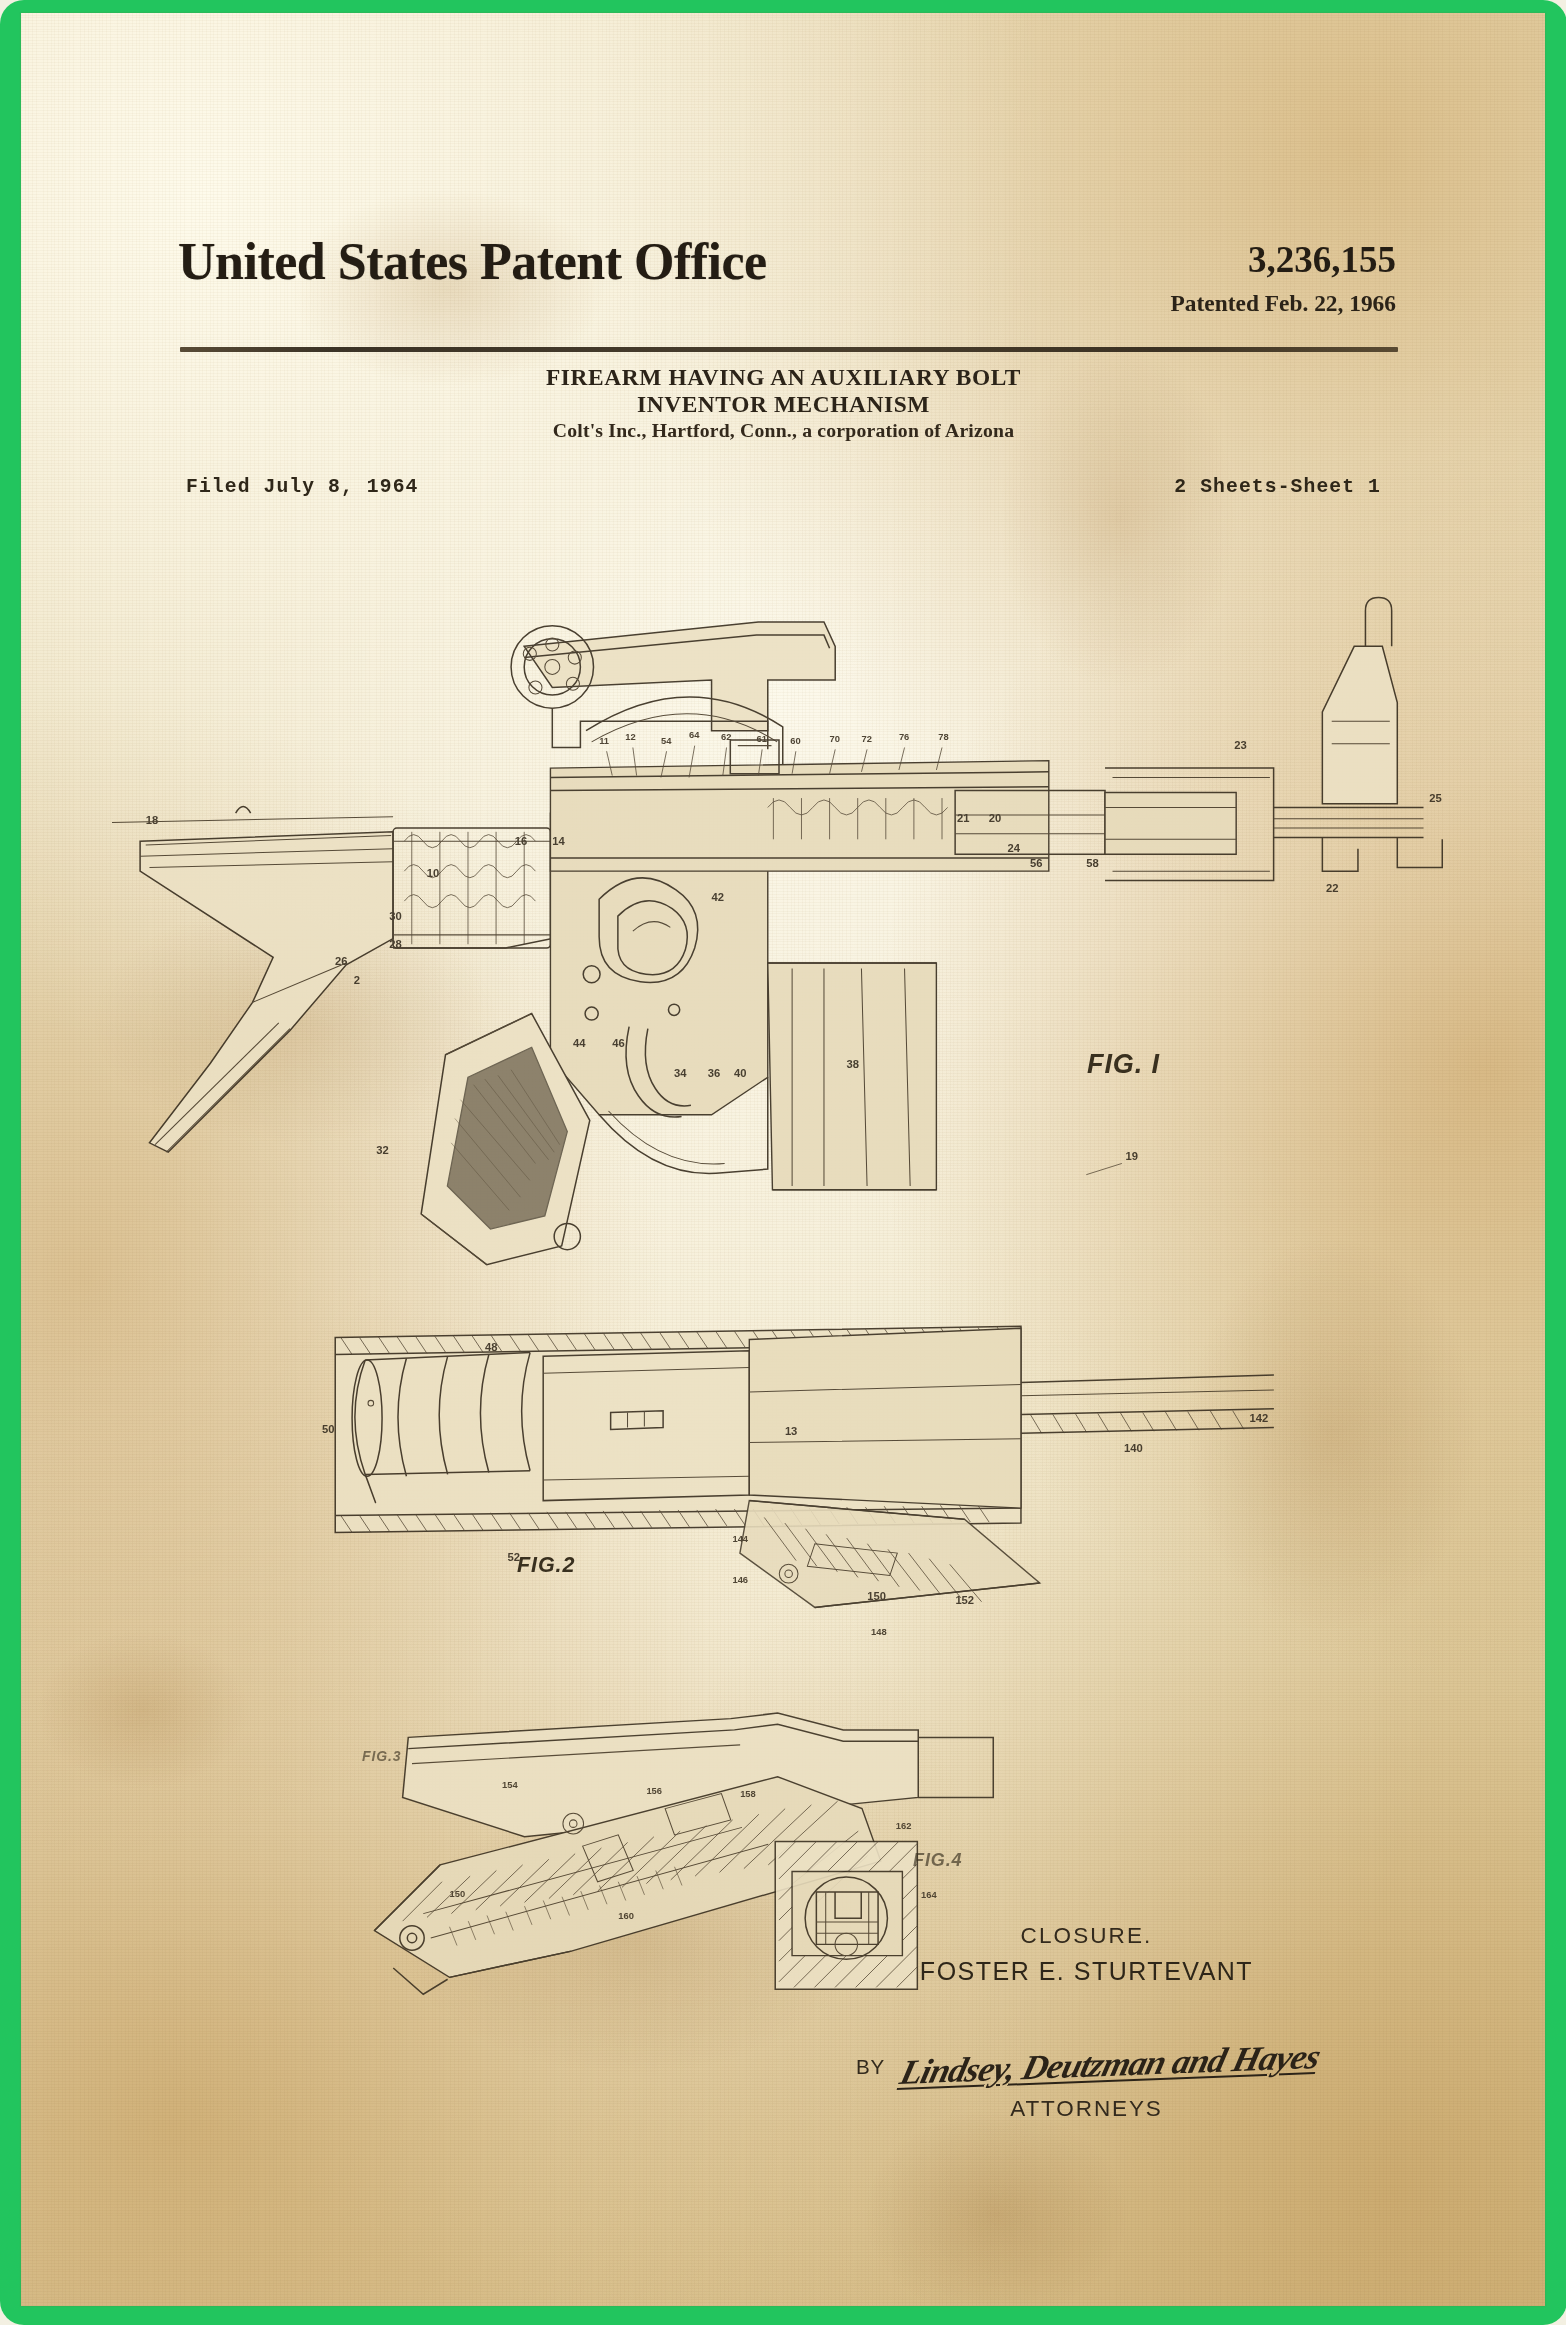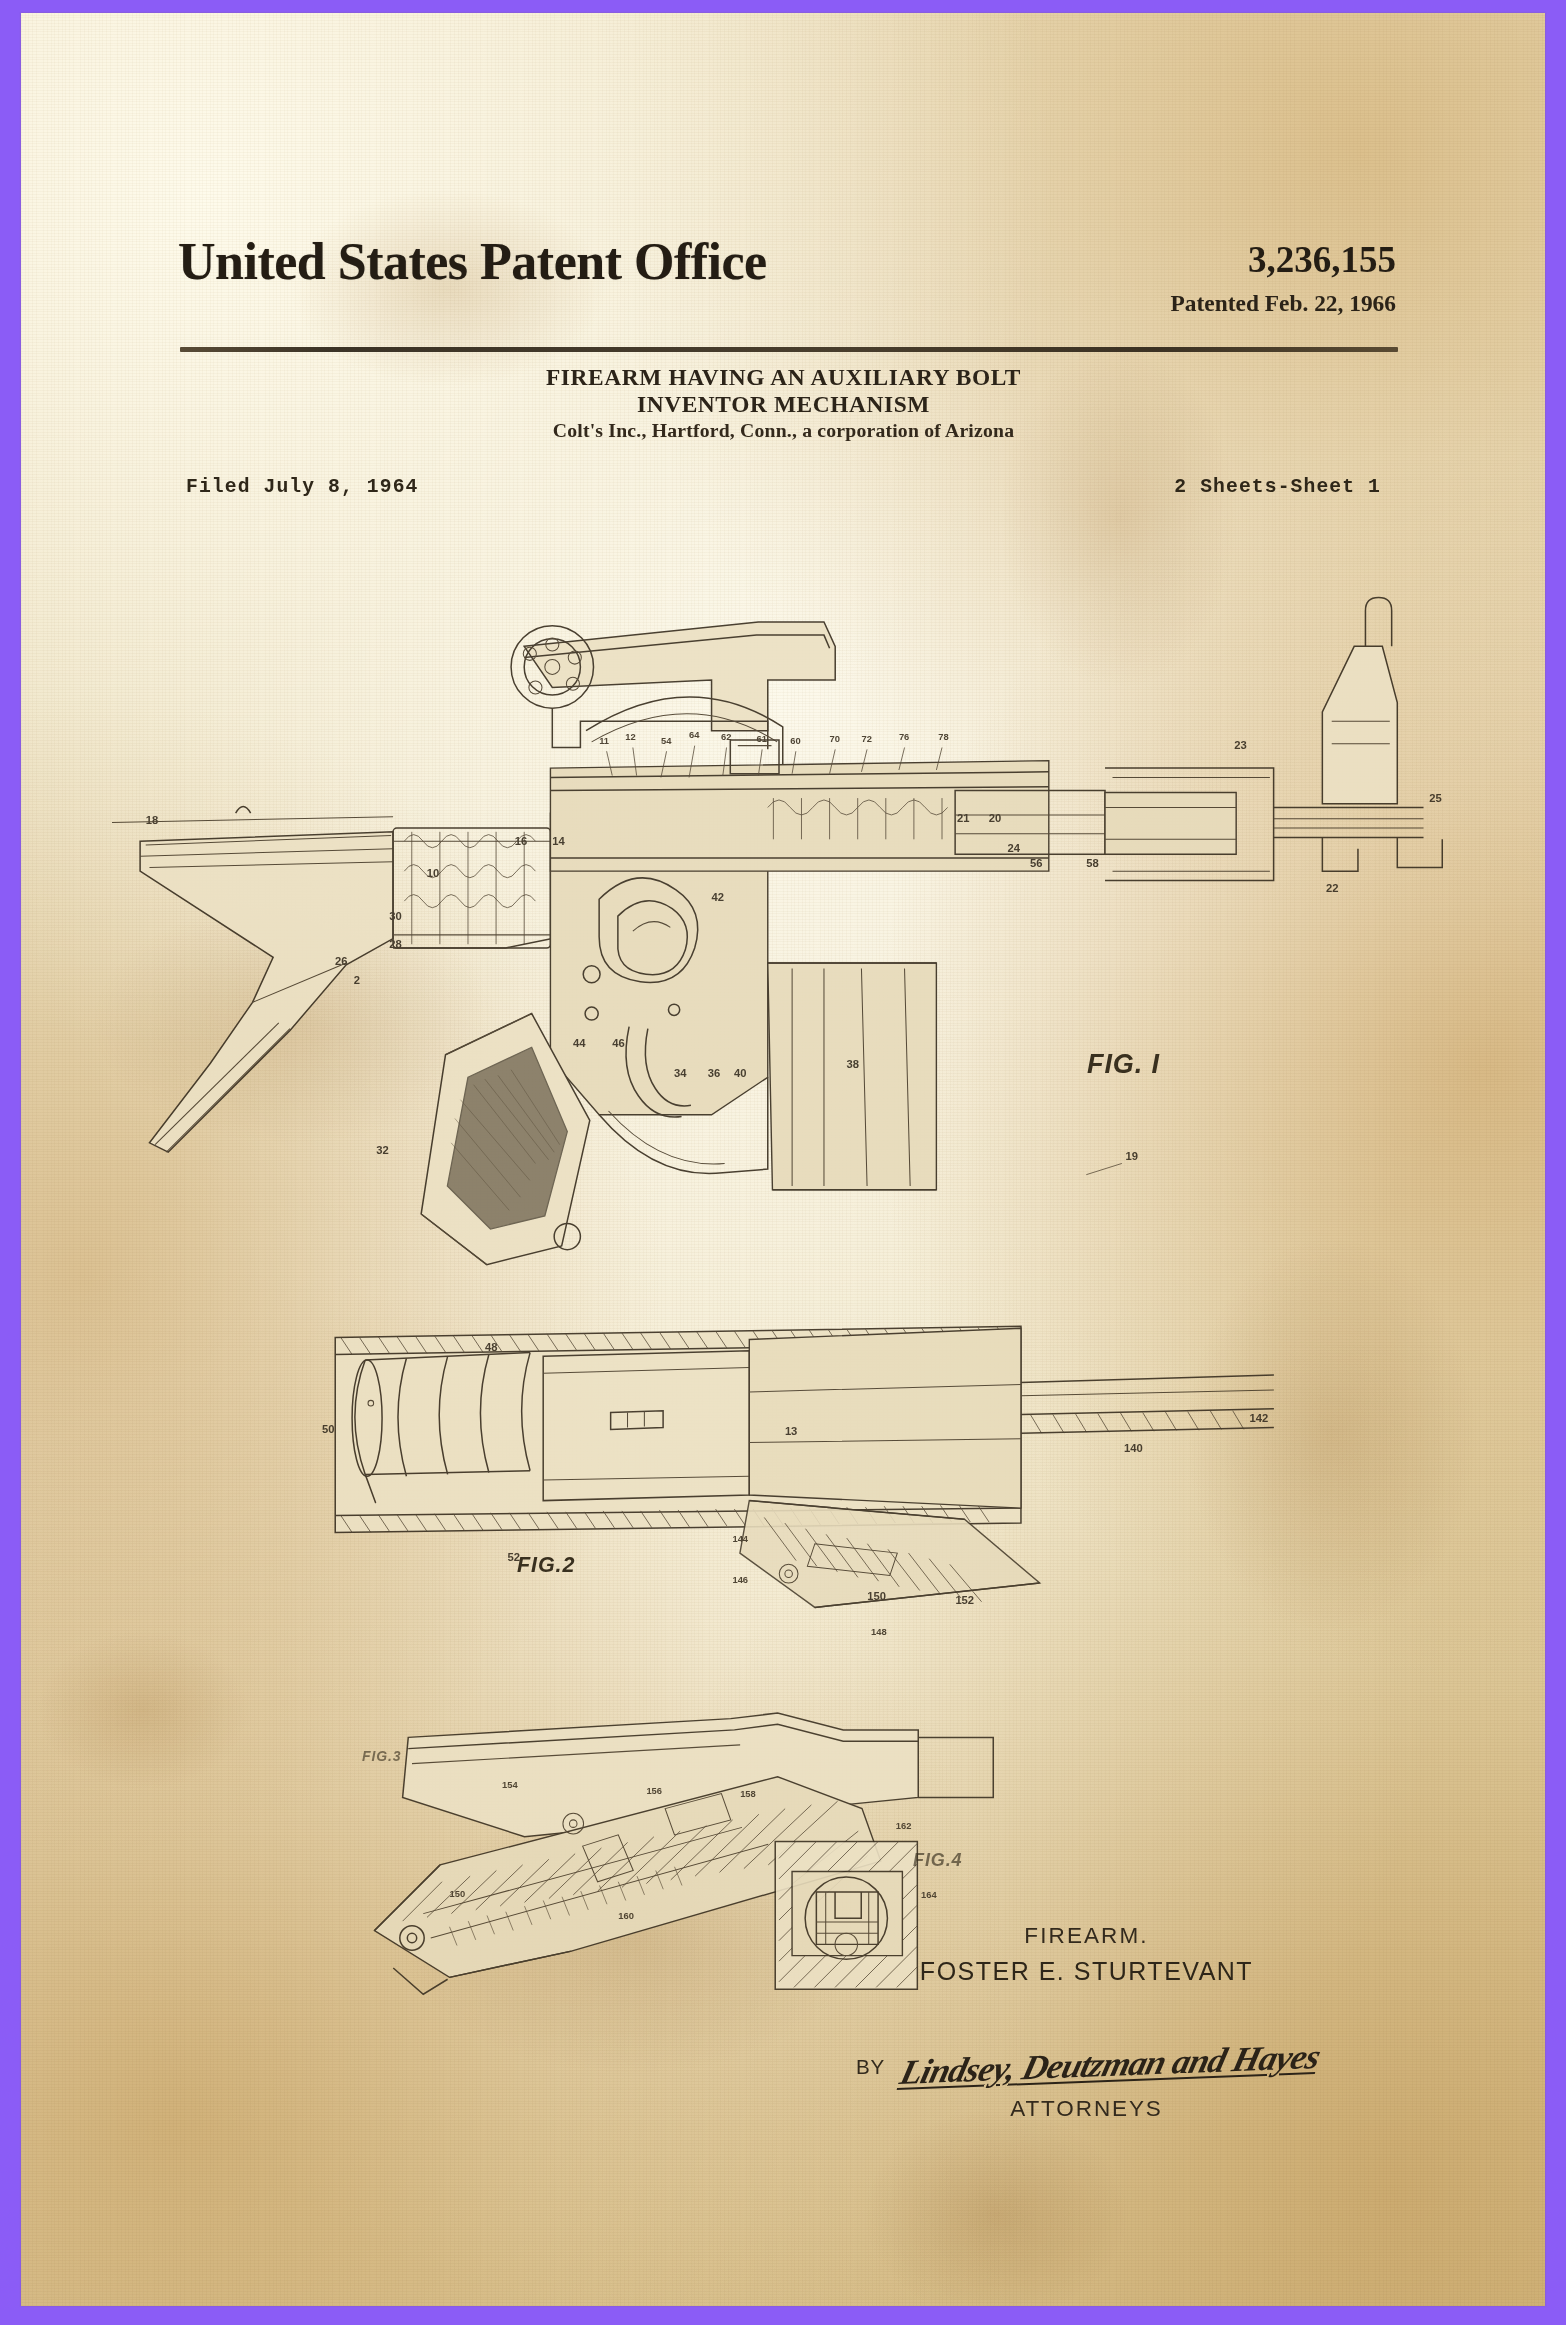--- a/index.html
+++ b/index.html
@@ -4,21 +4,22 @@
 <style>
   html,body{margin:0;padding:0;background:#f3f0e2;}
   body{
     width:1567px;height:2325px;
     font-family:"Liberation Serif",serif;
     overflow:hidden;position:relative;
   }
   
   #poster{
     position:absolute;inset:0;
-    background:#8b5cf6;
+    background:#22c55e;
+    border-radius:24px;
   }
   
   #sheet{
     position:absolute;
     left:20.6px;top:13px;right:22.5px;bottom:19px;
     background:
       radial-gradient(circle at 12% 8%,  rgba(255,252,238,.95) 0%, rgba(255,252,238,0) 34%),
       radial-gradient(circle at 88% 6%,  rgba(205,163, 96,.50) 0%, rgba(205,163,96,0) 30%),
       radial-gradient(circle at 96% 46%, rgba(198,152, 84,.55) 0%, rgba(198,152,84,0) 32%),
       radial-gradient(circle at  4% 55%, rgba(196,152, 85,.48) 0%, rgba(196,152,85,0) 30%),
@@ -449,21 +450,21 @@
           <path class="ln-t" d="M56 96 L122 96 M56 108 L122 108"></path>
           <path class="ln-t" d="M66 64 L66 120 M112 64 L112 120"></path>
           <circle class="ln-t" cx="88" cy="120" r="12"></circle>
           <text class="numS" x="168" y="70">164</text>
         </g>
       </svg>
     </div>
     <div class="figlbl" id="fig4-label">FIG.4</div>
 
     <div id="sigblock">
-      <div id="sig-inventor-label">FIREARM.</div>
+      <div id="sig-inventor-label">CLOSURE.</div>
       <div id="sig-inventor-name">FOSTER E. STURTEVANT</div>
       <div id="sig-by-row">
         <span id="sig-by">BY</span>
         <span id="sig-firm">Lindsey, Deutzman and Hayes</span>
       </div>
       <div id="sig-attorneys">ATTORNEYS</div>
     </div>
 
   </div>
 </div>

